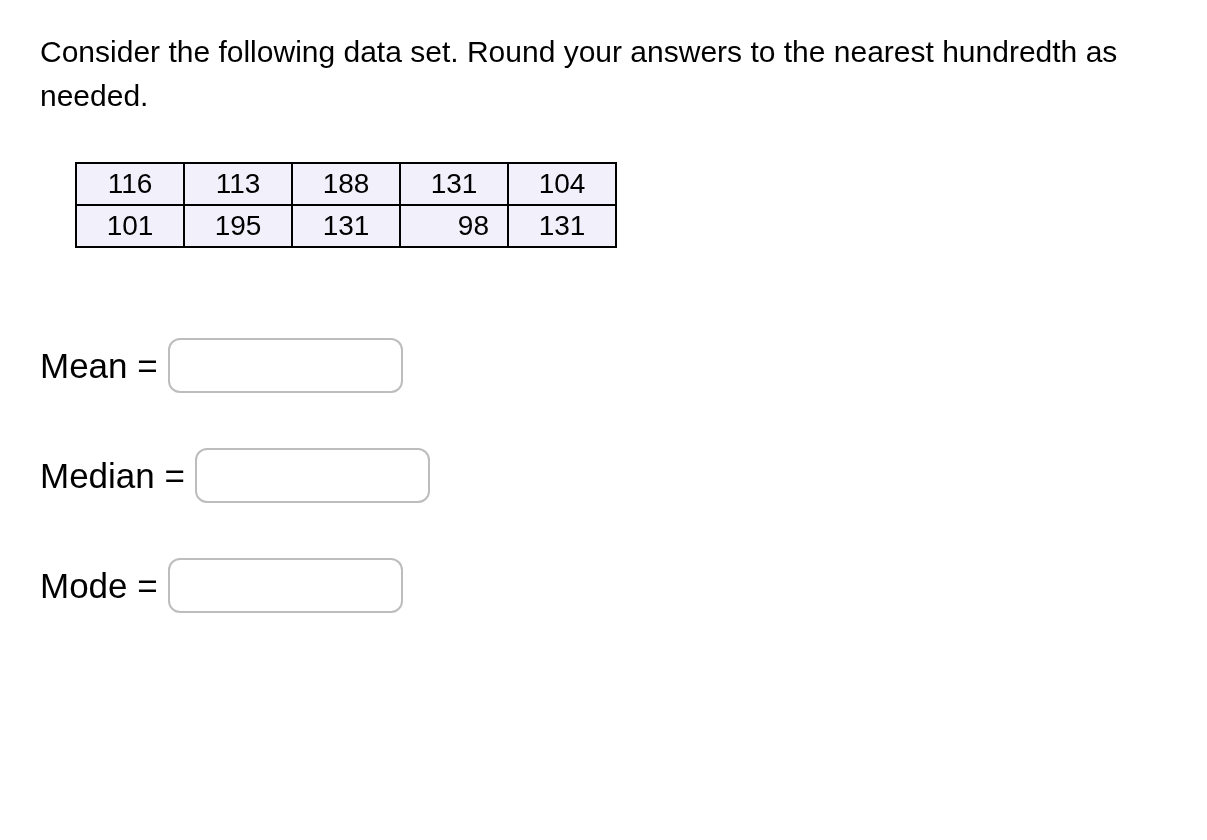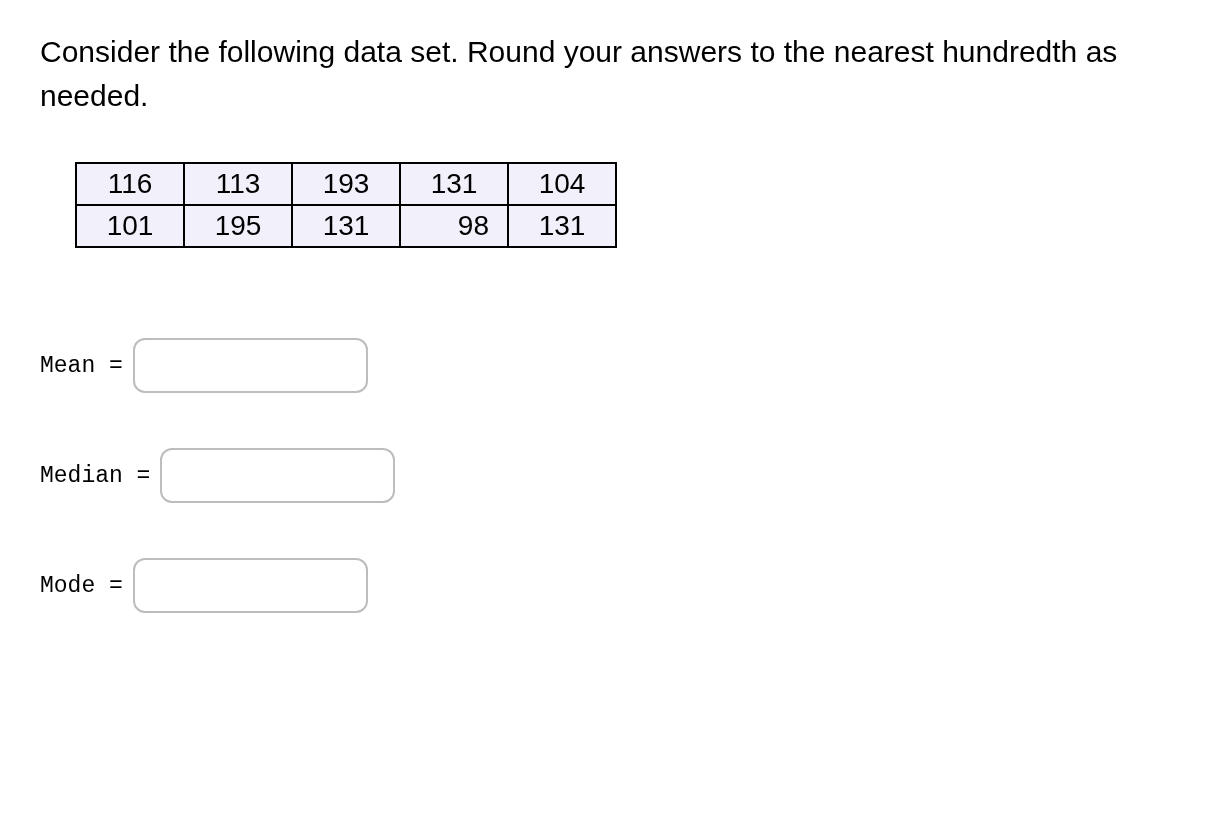--- a/index.html
+++ b/index.html
@@ -37,22 +37,21 @@
     table.data-table td.right-align {
       text-align: right;
       padding-right: 18px;
     }
     .answer-row {
       display: flex;
       align-items: center;
       margin-bottom: 55px;
     }
     .answer-label {
-      font-size: 23px;
-      font-family: Liberation Mono, monospace;
+      font-size: 35px;
     }
     .answer-input {
       margin-left: 10px;
       width: 235px;
       height: 55px;
       border: 2px solid #bdbdbd;
       border-radius: 12px;
       background: #fff;
       font-size: 26px;
       padding: 0 12px;
@@ -63,21 +62,21 @@
 <body>
 
 <div class="prompt">Consider the following data set. Round your answers to the nearest hundredth as needed.</div>
 
 <div class="data-table-wrap">
   <table class="data-table">
     <tbody>
       <tr>
         <td>116</td>
         <td>113</td>
-        <td>193</td>
+        <td>188</td>
         <td>131</td>
         <td>104</td>
       </tr>
       <tr>
         <td>101</td>
         <td>195</td>
         <td>131</td>
         <td class="right-align">98</td>
         <td>131</td>
       </tr>

